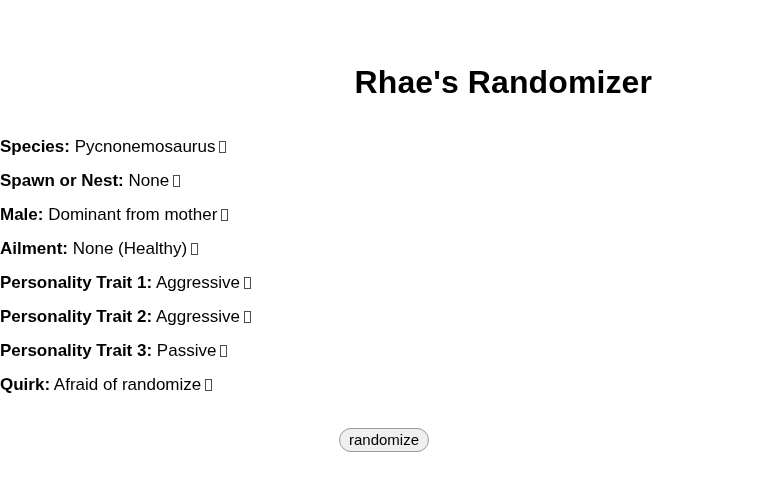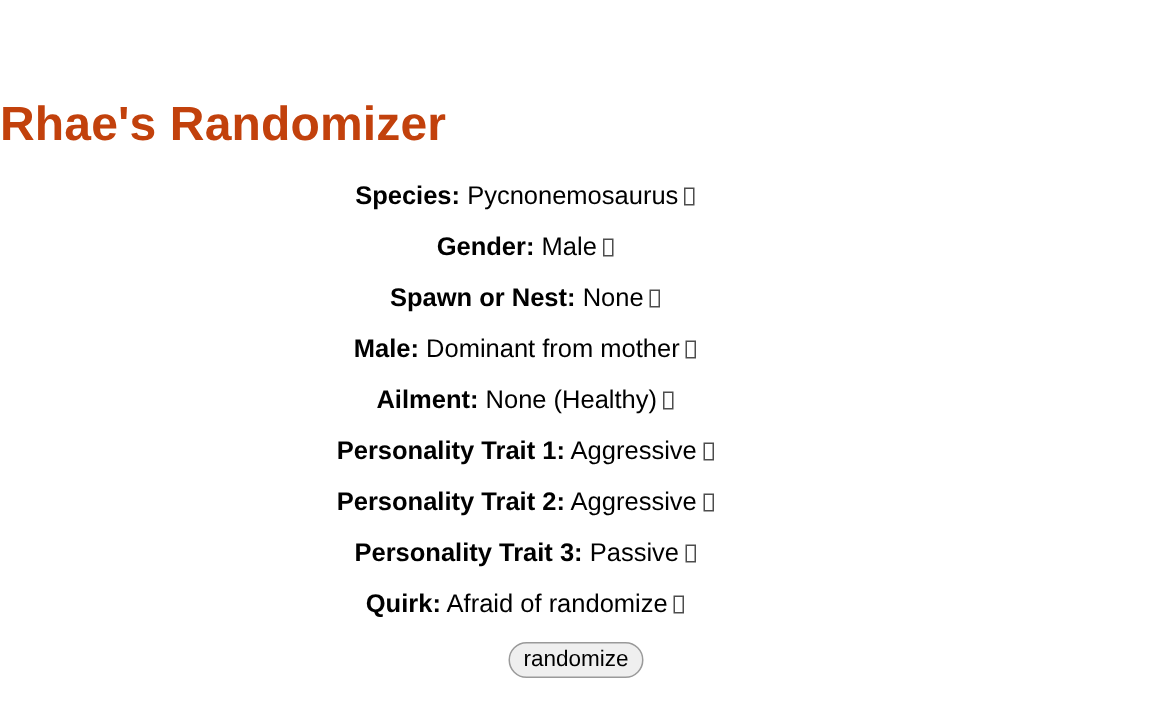--- a/index.html
+++ b/index.html
@@ -22,33 +22,33 @@
     box-sizing: border-box;
     text-align: center;
   }
   .page-title {
     margin: 0;
     padding: 0;
     font-size: 32px;
     font-weight: bold;
     line-height: 1;
     letter-spacing: 0.1px;
-    color: #c2410c;
+    color: #000000;
     position: absolute;
     top: 66px;
     left: 0;
     width: 652px;
-    text-align: left;
+    text-align: right;
   }
   .fields {
     position: absolute;
-    top: 114px;
+    top: 130px;
     left: 0;
     width: 700px;
-    text-align: center;
+    text-align: left;
   }
   .field-row {
     font-size: 17px;
     line-height: 34px;
     height: 34px;
     white-space: nowrap;
     color: #000000;
   }
   .field-label {
     font-weight: bold;
@@ -92,24 +92,20 @@
 
   <h1 class="page-title">Rhae's Randomizer</h1>
 
   <div class="fields">
 
     <div class="field-row">
       <span class="field-label">Species:</span>
       <span class="field-value">Pycnonemosaurus</span><span class="missing-glyph"></span>
     </div>
 
-    <div class="field-row">
-      <span class="field-label">Gender:</span>
-      <span class="field-value">Male</span><span class="missing-glyph"></span>
-    </div>
 
     <div class="field-row">
       <span class="field-label">Spawn or Nest:</span>
       <span class="field-value">None</span><span class="missing-glyph"></span>
     </div>
 
     <div class="field-row">
       <span class="field-label">Male:</span>
       <span class="field-value">Dominant from mother</span><span class="missing-glyph"></span>
     </div>

